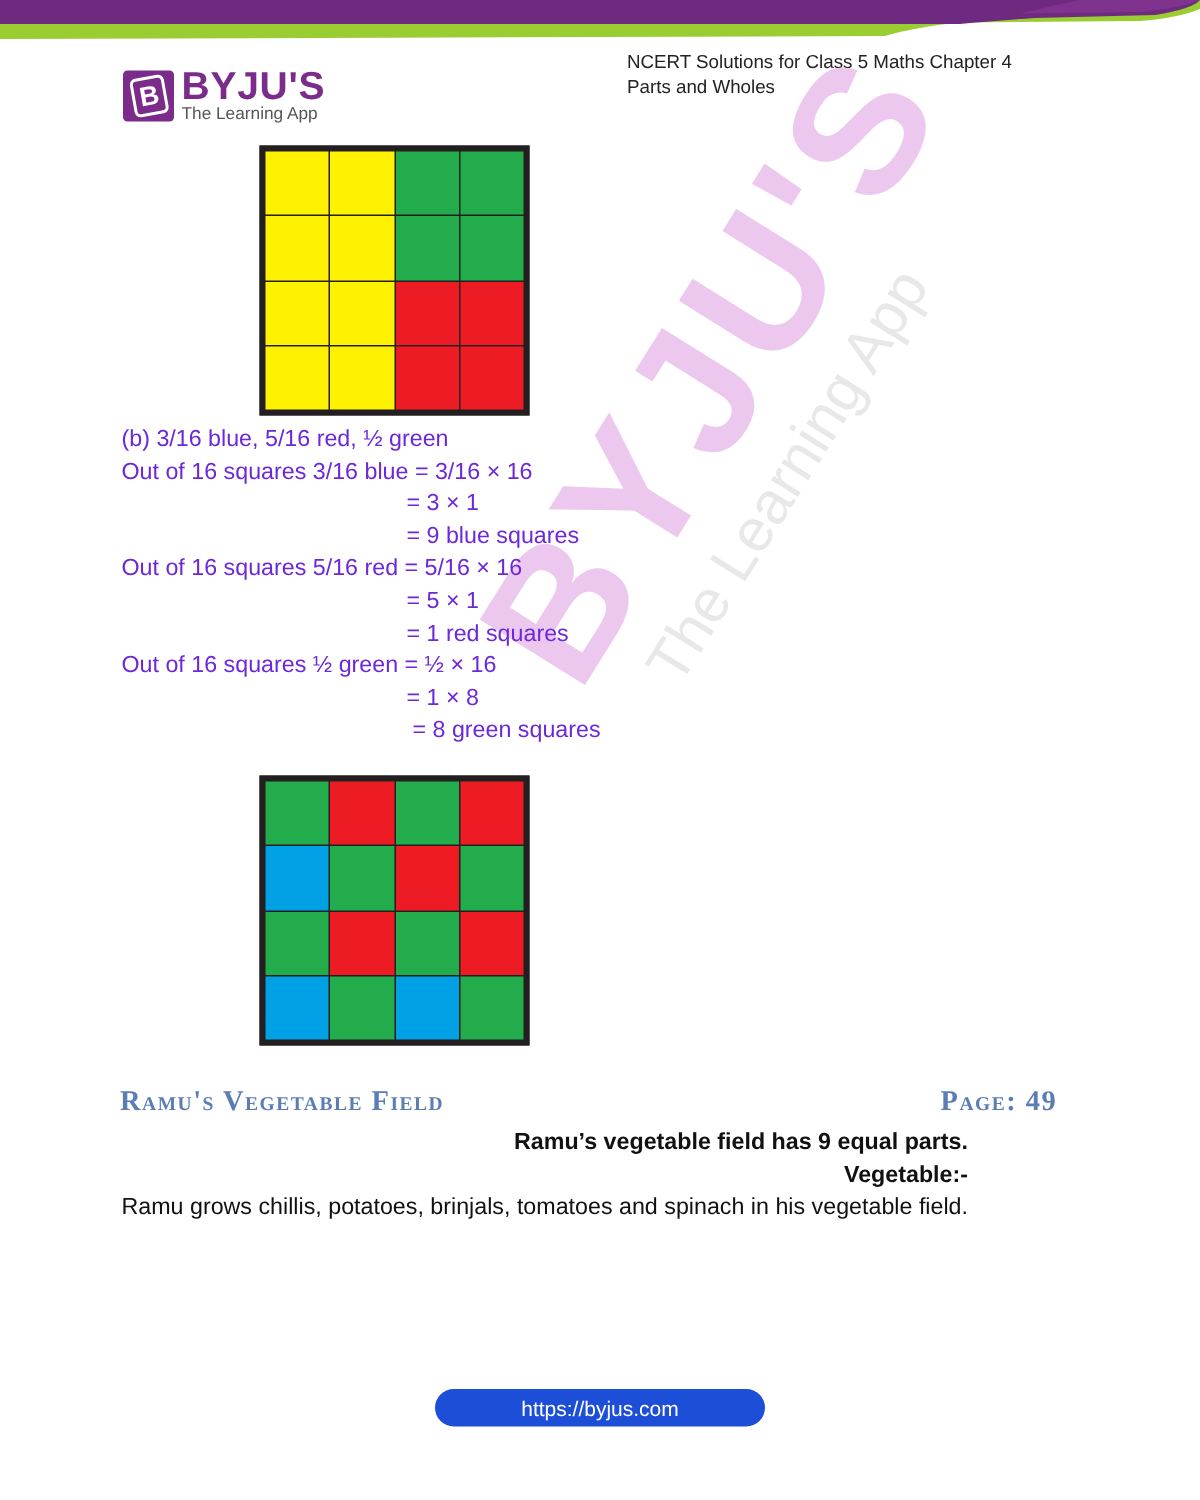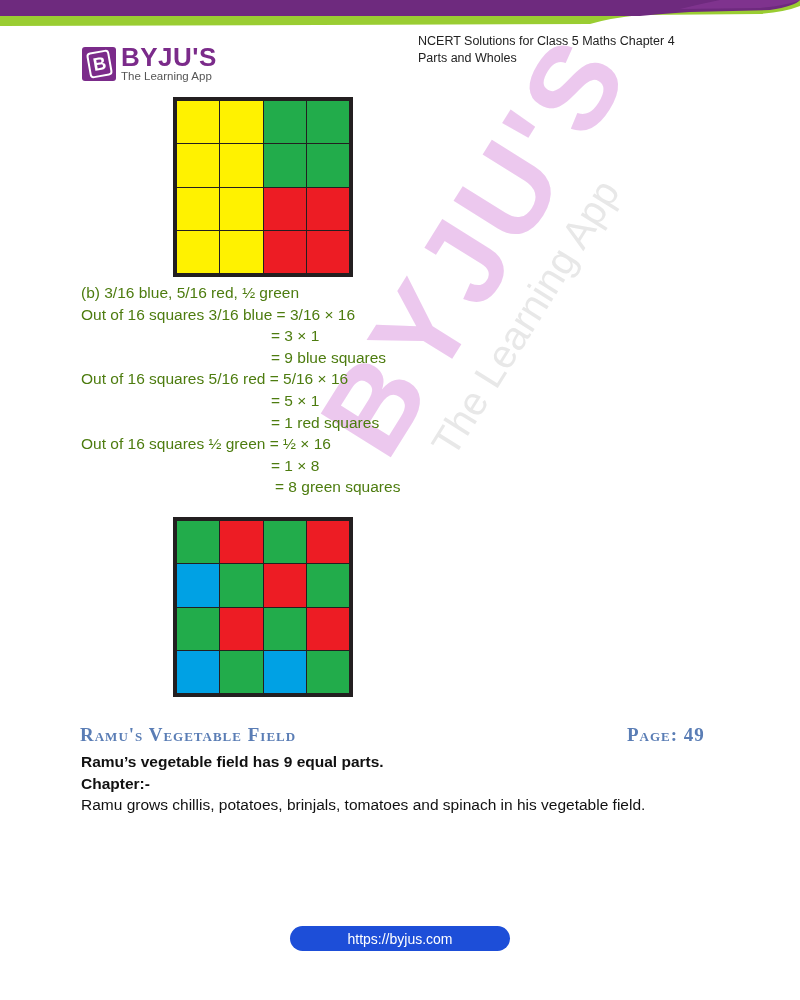--- a/index.html
+++ b/index.html
@@ -42,36 +42,36 @@
       position: absolute; width: 172px; height: 172px;
       border: 4px solid #231f20; display: grid;
       grid-template-columns: repeat(4, 1fr); grid-template-rows: repeat(4, 1fr);
       background: #231f20; gap: 1px;
     }
     .grid1 { left: 173px; top: 97px; }
     .grid2 { left: 173px; top: 517px; }
     .cell { width: 100%; height: 100%; }
 
     
-    .content { position: absolute; left: 81px; top: 282px; font-size: 15.5px; line-height: 21.6px; color: #4d7c0f; }
+    .content { position: absolute; left: 81px; top: 282px; font-size: 15.5px; line-height: 21.6px; color: #6d28d9; }
     .line { white-space: nowrap; height: 21.6px; }
     .indent { padding-left: 190px; }
     .indent2 { padding-left: 194px; text-align: right; }
 
     
     .section-title {
       position: absolute; left: 80px; top: 724px; font-family: "Liberation Serif", "DejaVu Serif", serif;
       font-size: 19px; color: #5a7db5; font-variant: small-caps; letter-spacing: 1px; font-weight: bold;
     }
     .page-num {
       position: absolute; left: 627px; top: 724px; font-family: "Liberation Serif", "DejaVu Serif", serif;
       font-size: 19px; color: #5a7db5; font-variant: small-caps; letter-spacing: 1px; font-weight: bold;
     }
     .qa { position: absolute; left: 81px; top: 751px; font-size: 15.5px; line-height: 21.6px; color: #111; }
-    .qa .b { font-weight: bold; }
+    .qa .b { font-weight: bold; text-align: right; }
 
     
     .footer-pill {
       position: absolute; left: 290px; top: 926px; width: 220px; height: 25px;
       background: #1d4ed8; border-radius: 13px; color: #fff; font-size: 14px;
       display: flex; align-items: center; justify-content: center;
       text-decoration: none;
     }
   </style>
 </head>
@@ -154,17 +154,17 @@
     <div class="cell" style="background: rgb(34, 172, 75);"></div>
     <div class="cell" style="background: rgb(0, 161, 228);"></div>
     <div class="cell" style="background: rgb(34, 172, 75);"></div>
   </div>
 
 <div class="section-title">Ramu's Vegetable Field</div>
 <div class="page-num">Page: 49</div>
 
 <div class="qa">
   <div class="b">Ramu’s vegetable field has 9 equal parts.</div>
-  <div class="b">Chapter:-</div>
+  <div class="b">Vegetable:-</div>
   <div>Ramu grows chillis, potatoes, brinjals, tomatoes and spinach in his vegetable field.</div>
 </div>
 
 <a class="footer-pill">https://byjus.com</a>
 
 </body></html>

